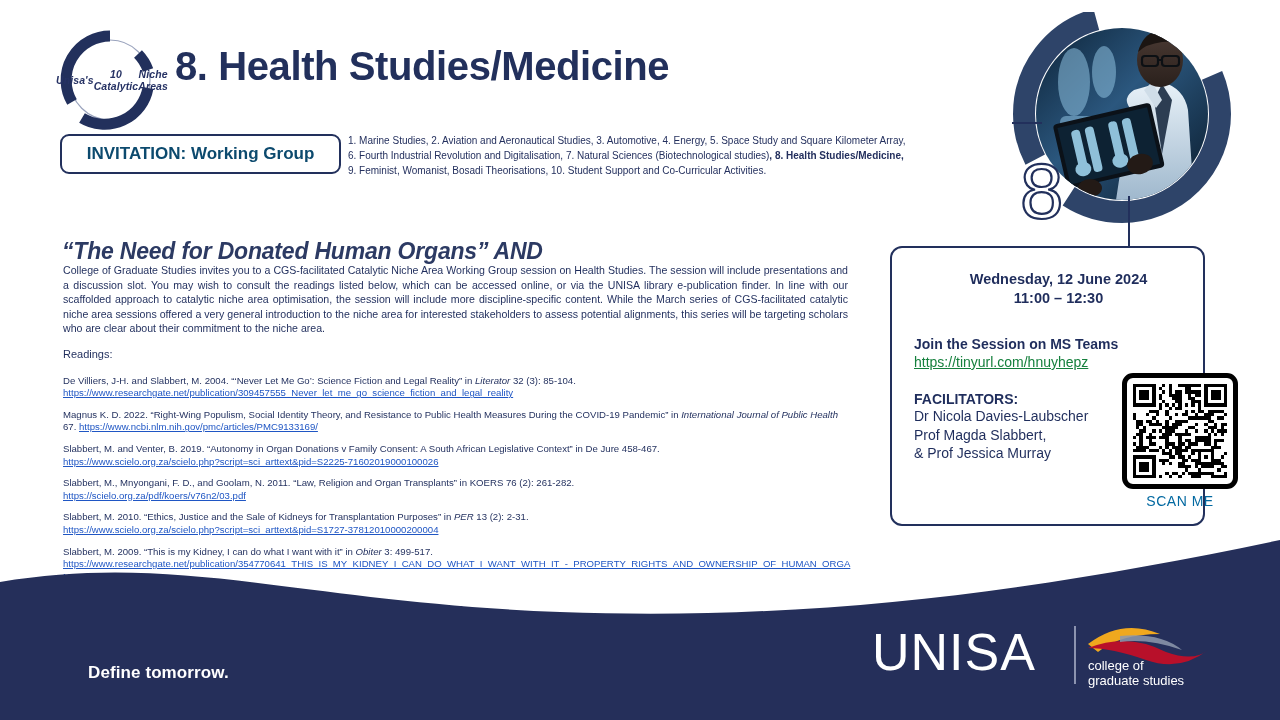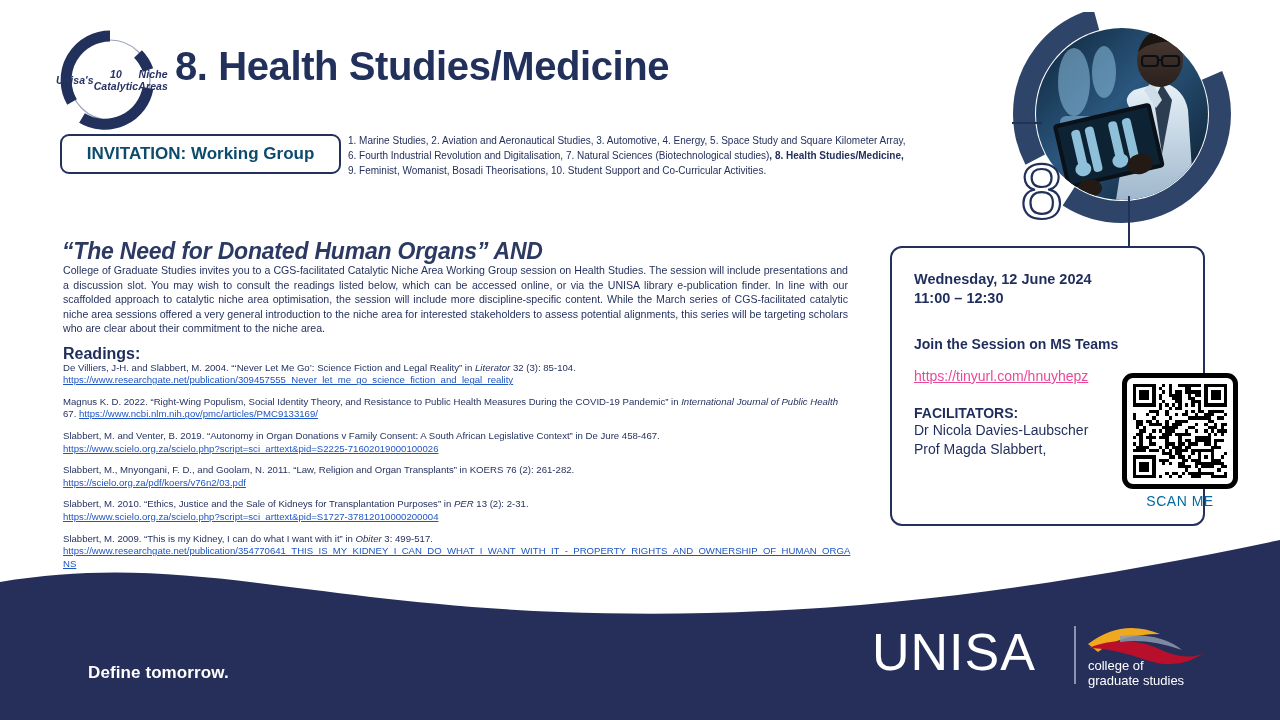--- a/index.html
+++ b/index.html
@@ -69,21 +69,21 @@
     position: absolute; left: 63px; top: 263px; width: 785px;
     font-size: 10.6px; line-height: 14.6px; color: #1f2d5c;
     text-align: justify;
   }
 
   
   .readings {
     position: absolute; left: 63px; top: 348px; width: 790px;
     font-size: 9.6px; line-height: 12.6px; color: #1f2d5c;
   }
-  .readings-title { font-weight: bold; font-size: 16px; margin-bottom: 1px; }
+  .readings-title { font-weight: normal; font-size: 11px; margin-bottom: 14px; }
   .reading { margin-bottom: 9px; }
   .reading .cite { display: block; }
   .reading .cite i { font-style: italic; }
   .reading a, .link {
     color: #1f56c4; text-decoration: underline;
     word-break: break-all; display: inline-block;
   }
   .contact {
     position: absolute; left: 63px; top: 603px; width: 700px;
     font-size: 10px; color: #1f2d5c;
@@ -109,23 +109,23 @@
   }
 
   
   .info-panel {
     position: absolute; left: 890px; top: 246px;
     width: 315px; height: 280px;
     border: 2px solid #22305c; border-radius: 12px;
     background: #fff;
   }
   .info-inner { padding: 22px 0 0 22px; color: #1f2d5c; }
-  .info-date { font-size: 14.5px; font-weight: bold; line-height: 19px; }
+  .info-date { font-size: 14.5px; font-weight: bold; line-height: 19px; text-align: center; }
   .info-join { margin-top: 28px; font-size: 14px; font-weight: bold; }
-  .info-url { font-size: 14px; color: #ec4899; display: inline-block; margin-top: 16px; }
+  .info-url { font-size: 14px; color: #15803d; display: inline-block; margin-top: 2px; }
   .info-fac-title { margin-top: 20px; font-size: 14px; font-weight: bold; }
   .info-fac { font-size: 14px; line-height: 18.5px; }
 
   
   .qr-block { position: absolute; left: 1122px; top: 373px; width: 116px; }
   .qr-frame {
     width: 116px; height: 116px; background: #fff;
     border: 5px solid #000; border-radius: 11px;
     padding: 6px;
   }
@@ -281,20 +281,21 @@
 
   <div class="info-panel">
     <div class="info-inner">
       <div class="info-date">Wednesday, 12 June 2024</div>
       <div class="info-date">11:00 – 12:30</div>
       <div class="info-join">Join the Session on MS Teams</div>
       <a class="info-url" href="#">https://tinyurl.com/hnuyhepz</a>
       <div class="info-fac-title">FACILITATORS:</div>
       <div class="info-fac">Dr Nicola Davies-Laubscher</div>
       <div class="info-fac">Prof Magda Slabbert,</div>
+      <div class="info-fac">&amp; Prof Jessica Murray</div>
     </div>
   </div>
 
   <div class="qr-block">
     <div class="qr-frame">
       <svg class="qr-canvas" viewBox="0 0 29 29" shape-rendering="crispEdges">
         <rect width="29" height="29" fill="#fff"></rect>
         <g fill="#000" id="qrcells">
             <rect x="0" y="0" width="1" height="1"></rect>
             <rect x="1" y="0" width="1" height="1"></rect>

